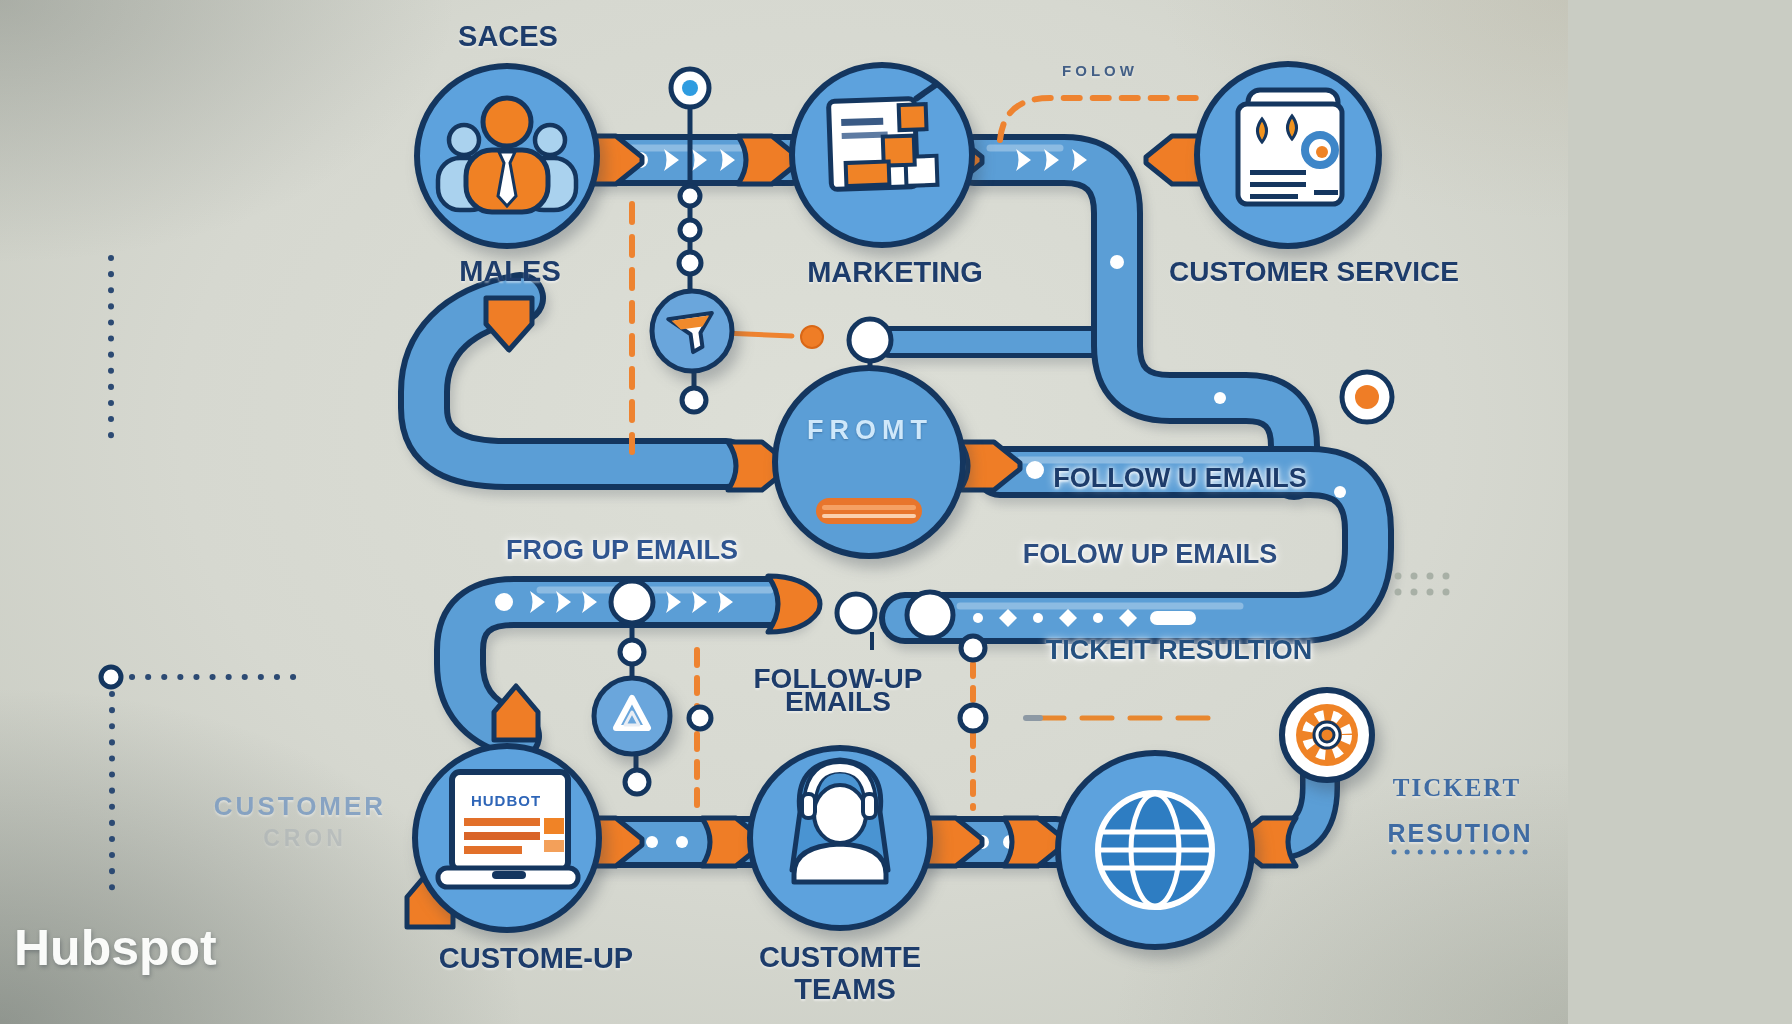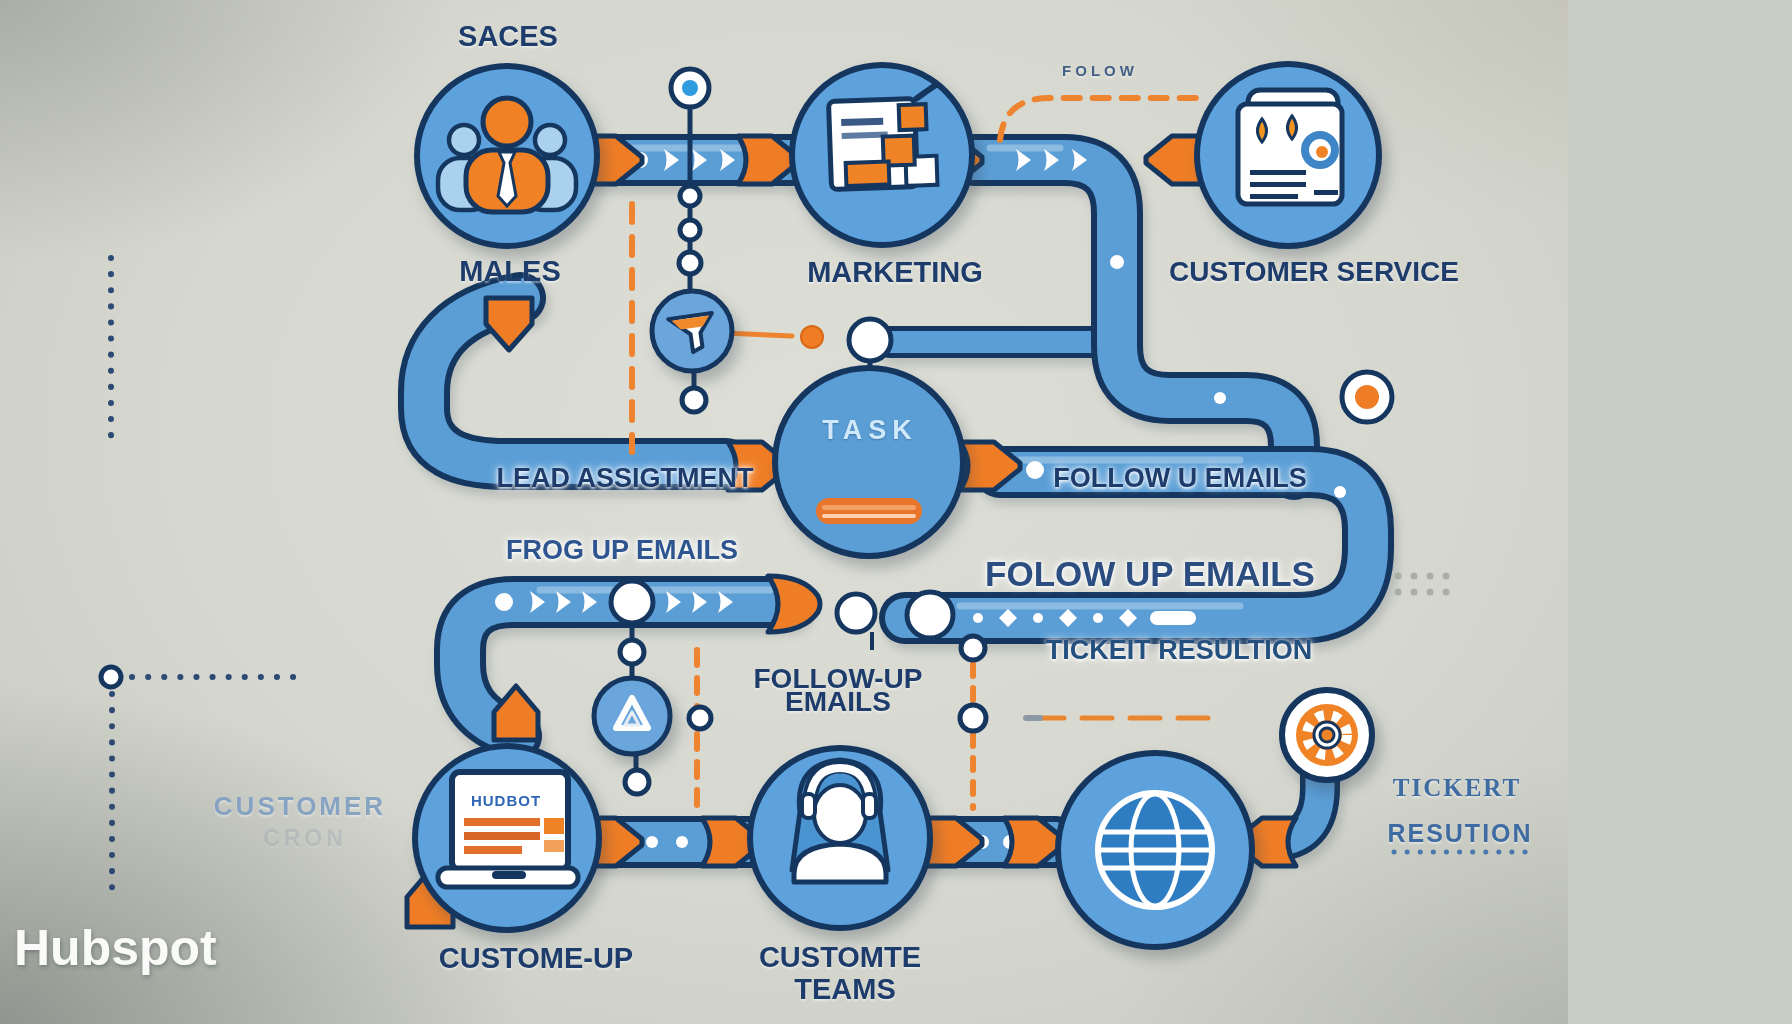--- a/index.html
+++ b/index.html
@@ -292,27 +292,26 @@
       </g>
     </g>
   </svg>
 
   <div class="lbl" style="left:508px;top:36px;font-size:29px;">SACES</div>
   <div class="lbl" style="left:510px;top:271px;font-size:29px;">MALES</div>
   <div class="lbl" style="left:895px;top:272px;font-size:29px;">MARKETING</div>
   <div class="lbl" style="left:1314px;top:272px;font-size:28px;">CUSTOMER SERVICE</div>
   <div class="lbl" style="left:1100px;top:70px;font-size:15px;letter-spacing:4px;color:#33527e;opacity:.9;">FOLOW</div>
 
-  <div class="lbl" style="left:870px;top:430px;font-size:27px;font-weight:600;letter-spacing:6px;color:#cfe8fa;text-shadow:0 1px 2px rgba(20,54,95,.4);">TASK</div>
-
-  <div class="lbl glow" style="left:625px;top:478px;font-size:27px;">LEAD ASSIGTMENT</div>
+  <div class="lbl" style="left:870px;top:430px;font-size:27px;font-weight:600;letter-spacing:6px;color:#cfe8fa;text-shadow:0 1px 2px rgba(20,54,95,.4);">FROMT</div>
+
   <div class="lbl glow" style="left:622px;top:550px;font-size:27px;color:#2f5590;">FROG UP EMAILS</div>
 
   <div class="lbl glow" style="left:1180px;top:478px;font-size:27px;">FOLLOW U EMAILS</div>
-  <div class="lbl glow" style="left:1150px;top:574px;font-size:35px;color:#2c4d80;">FOLOW UP EMAILS</div>
+  <div class="lbl glow" style="left:1150px;top:554px;font-size:27px;color:#2c4d80;">FOLOW UP EMAILS</div>
 
   <div class="lbl" style="left:838px;top:668px;font-size:28px;margin-top:11px;">FOLLOW-UP</div>
   <div class="lbl" style="left:838px;top:702px;font-size:28px;">EMAILS</div>
 
   <div class="lbl glow" style="left:1179px;top:650px;font-size:27px;color:#24507f;">TICKEIT RESULTION</div>
 
   <div class="lbl" style="left:1457px;top:788px;font-size:25px;font-weight:600;letter-spacing:2px;color:#3f6ba3;font-family:Liberation Serif, serif;">TICKERT</div>
   <div class="lbl" style="left:1460px;top:820px;font-size:25px;font-weight:600;letter-spacing:2px;color:#3f6ba3;margin-top:13px;">RESUTION</div>
 
   <div class="lbl" style="left:300px;top:806px;font-size:26px;font-weight:600;letter-spacing:3px;color:#7c9cc2;opacity:.85;">CUSTOMER</div>

